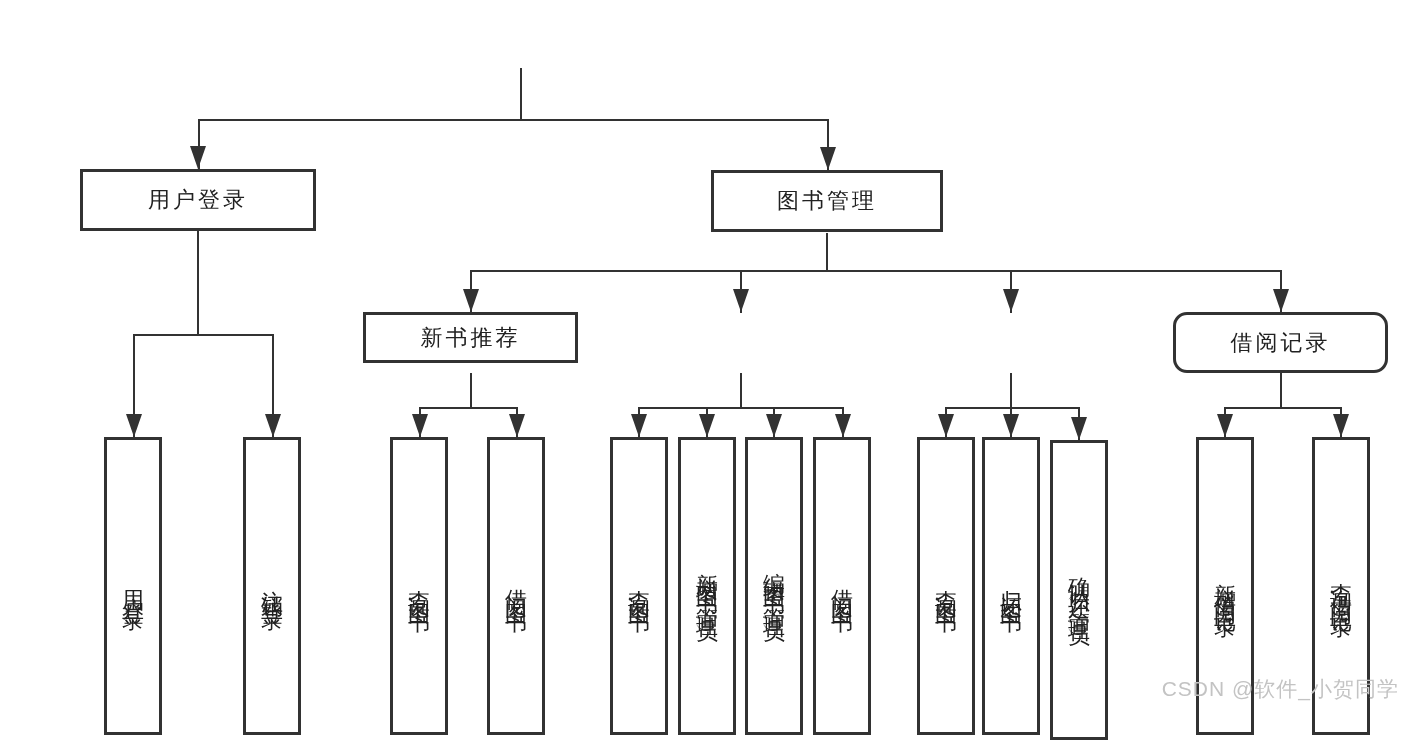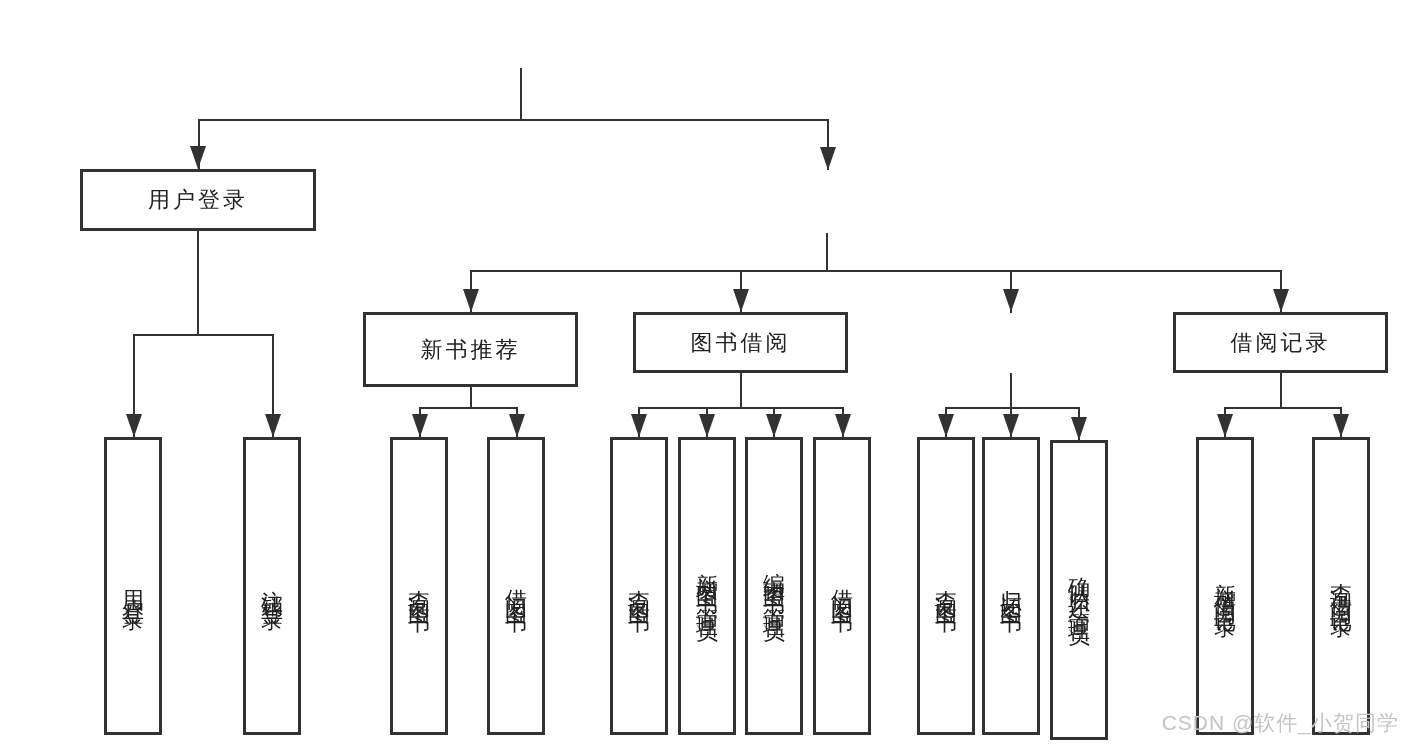--- a/index.html
+++ b/index.html
@@ -36,21 +36,21 @@
     font-size:22px;color:#212121;
   }
   .vnode span{
     writing-mode:vertical-rl;
     text-orientation:mixed;
     letter-spacing:7px;
     line-height:1;
   }
   .watermark{
     position:absolute;
-    right:6px;top:709px;
+    right:6px;top:675px;
     font-size:21px;
     color:#c3c3c3;
     letter-spacing:1px;
     white-space:nowrap;
     margin-left:17px;
   }
 </style>
 </head>
 <body>
 
@@ -113,28 +113,28 @@
   <div class="arr" style="left:938px;top:414px;"></div>
   <div class="arr" style="left:1003px;top:414px;"></div>
   <div class="arr" style="left:1071px;top:417px;"></div>
   <div class="arr" style="left:1217px;top:414px;"></div>
   <div class="arr" style="left:1333px;top:414px;"></div>
 
 
   <div class="hnode" style="left:80px;top:169px;width:236px;height:62px;">
     <span>用户登录</span>
   </div>
+  <div class="hnode" style="left:711px;top:170px;width:232px;height:62px;">
+    <span>图书管理</span>
+  </div>
 
-  <div class="hnode" style="left:363px;top:312px;width:215px;height:75px;">
+  <div class="hnode" style="left:363px;top:312px;width:215px;height:51px;">
     <span>新书推荐</span>
   </div>
-  <div class="hnode" style="left:633px;top:312px;width:215px;height:61px;">
-    <span>图书借阅</span>
-  </div>
-  <div class="hnode" style="left:1173px;top:312px;width:215px;height:61px;">
+  <div class="hnode" style="left:1173px;top:312px;width:215px;height:61px;border-radius:14px;">
     <span>借阅记录</span>
   </div>
 
   <div class="vnode" style="left:104px;">
     <span>用户登录</span>
   </div>
   <div class="vnode" style="left:243px;">
     <span>注销登录</span>
   </div>
 

